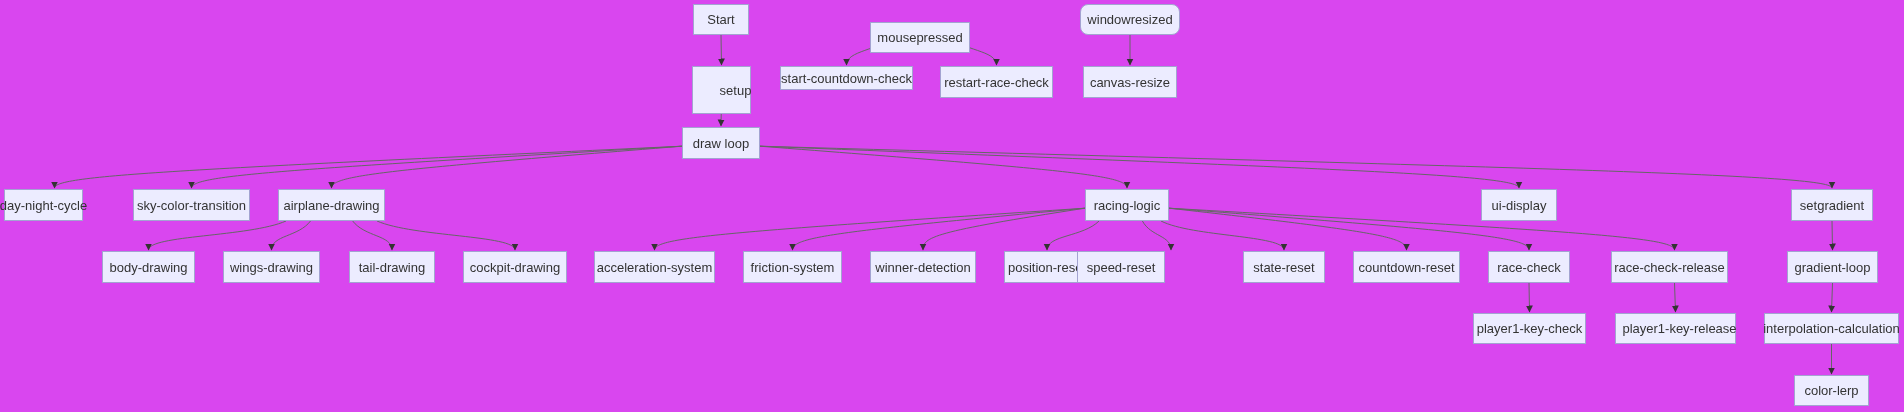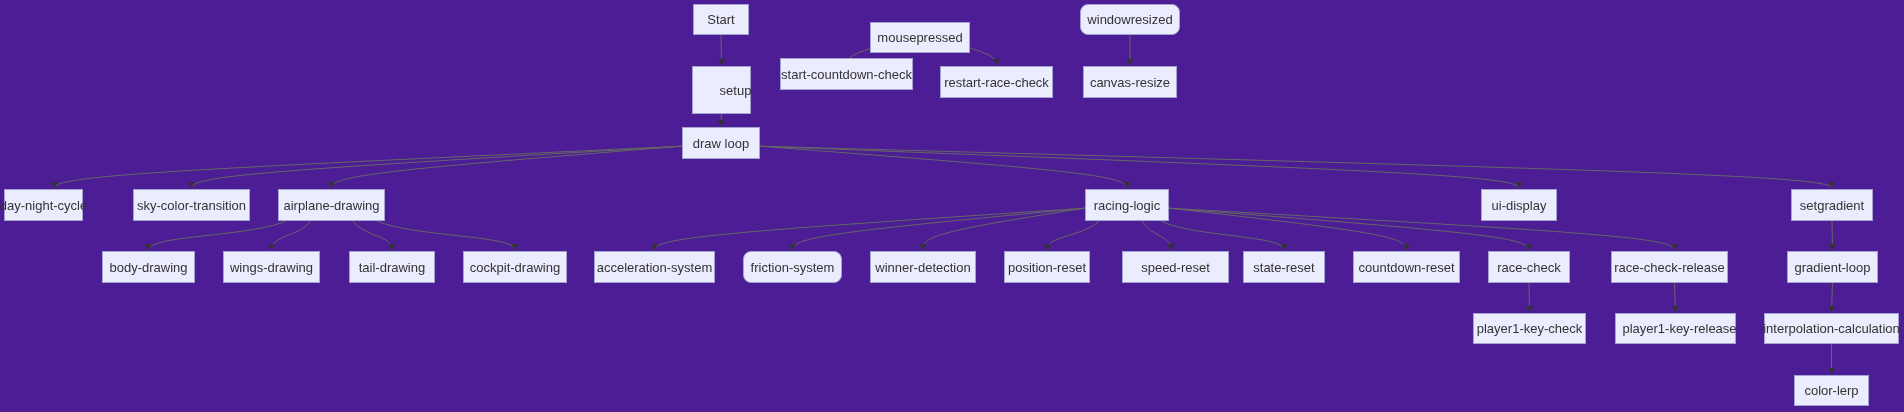--- a/index.html
+++ b/index.html
@@ -1,20 +1,20 @@
 <!DOCTYPE html>
 <html><head>
 <meta charset="utf-8">
 <style>
   html, body { margin: 0; padding: 0; background: #ffffff; }
   #canvas {
     position: relative;
     width: 1904px;
     height: 412px;
-    background: #4c1d95;
+    background: #d946ef;
     font-family: "Liberation Sans", "DejaVu Sans", sans-serif;
     overflow: hidden;
   }
   #edges {
     position: absolute;
     left: 0; top: 0;
     width: 1904px; height: 412px;
   }
   .node {
     position: absolute;
@@ -84,21 +84,21 @@
       </div>
       <div class="node" style="left: 870px; top: 4px; width: 100px; height: 31px; margin-top: 18px;">
         <span>mousepressed</span>
       </div>
       <div class="node" style="left: 1080px; top: 4px; width: 100px; height: 31px; border-radius: 8px;">
         <span>windowresized</span>
       </div>
       <div class="node" style="left: 692px; top: 66px; width: 59px; height: 48px; padding-left: 28px;">
         <span>setup</span>
       </div>
-      <div class="node" style="left: 780px; top: 58px; width: 133px; height: 32px;">
+      <div class="node" style="left: 780px; top: 66px; width: 133px; height: 24px;">
         <span>start-countdown-check</span>
       </div>
       <div class="node" style="left: 940px; top: 66px; width: 113px; height: 32px;">
         <span>restart-race-check</span>
       </div>
       <div class="node" style="left: 1083px; top: 66px; width: 94px; height: 32px;">
         <span>canvas-resize</span>
       </div>
       <div class="node" style="left: 682px; top: 127px; width: 78px; height: 32px;">
         <span>draw loop</span>
@@ -129,30 +129,30 @@
       </div>
       <div class="node" style="left: 349px; top: 251px; width: 86px; height: 32px;">
         <span>tail-drawing</span>
       </div>
       <div class="node" style="left: 463px; top: 251px; width: 104px; height: 32px;">
         <span>cockpit-drawing</span>
       </div>
       <div class="node" style="left: 594px; top: 251px; width: 121px; height: 32px;">
         <span>acceleration-system</span>
       </div>
-      <div class="node" style="left: 743px; top: 251px; width: 99px; height: 32px; border-radius: 8px;">
+      <div class="node" style="left: 743px; top: 251px; width: 99px; height: 32px;">
         <span>friction-system</span>
       </div>
       <div class="node" style="left: 870px; top: 251px; width: 106px; height: 32px;">
         <span>winner-detection</span>
       </div>
       <div class="node" style="left: 1004px; top: 251px; width: 86px; height: 32px;">
         <span>position-reset</span>
       </div>
-      <div class="node" style="left: 1122px; top: 251px; width: 107px; height: 32px;">
+      <div class="node" style="left: 1077px; top: 251px; width: 88px; height: 32px;">
         <span>speed-reset</span>
       </div>
       <div class="node" style="left: 1243px; top: 251px; width: 82px; height: 32px;">
         <span>state-reset</span>
       </div>
       <div class="node" style="left: 1353px; top: 251px; width: 107px; height: 32px;">
         <span>countdown-reset</span>
       </div>
       <div class="node" style="left: 1488px; top: 251px; width: 82px; height: 32px;">
         <span>race-check</span>

